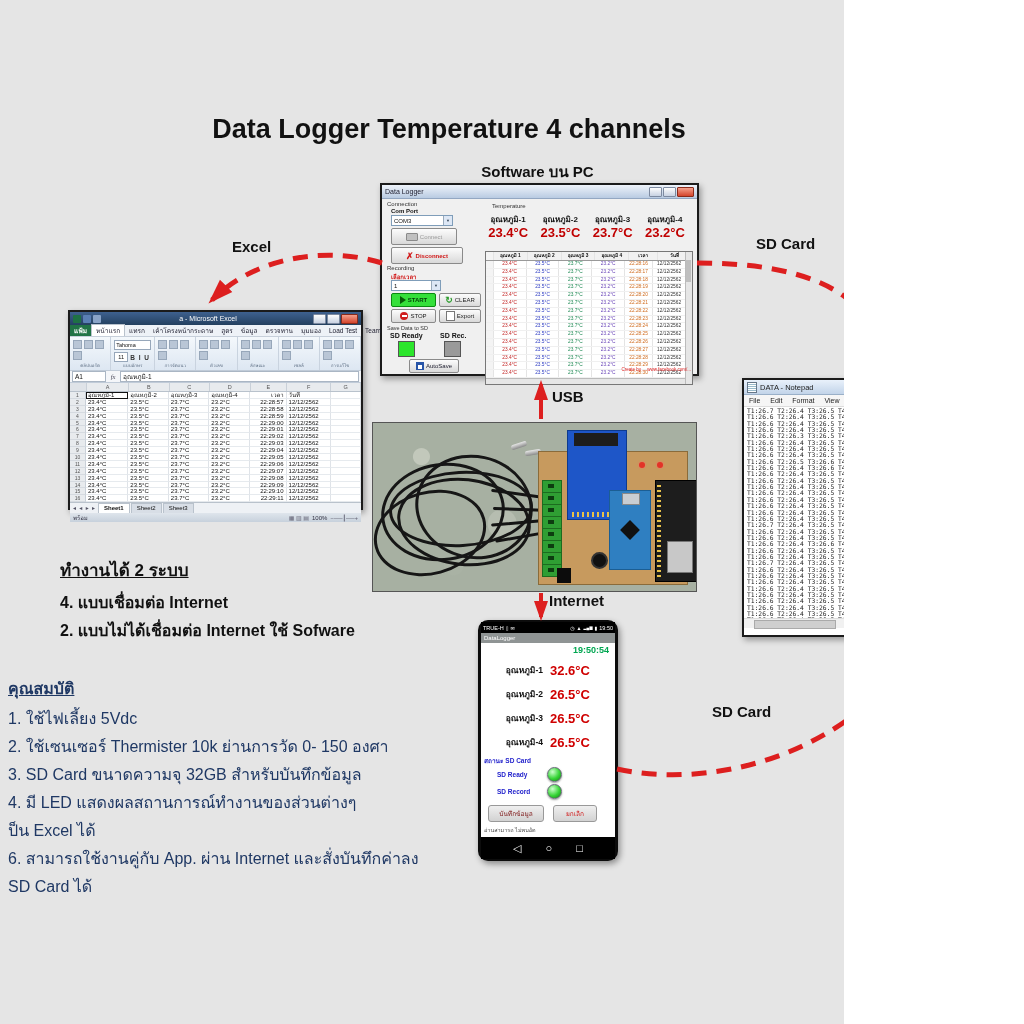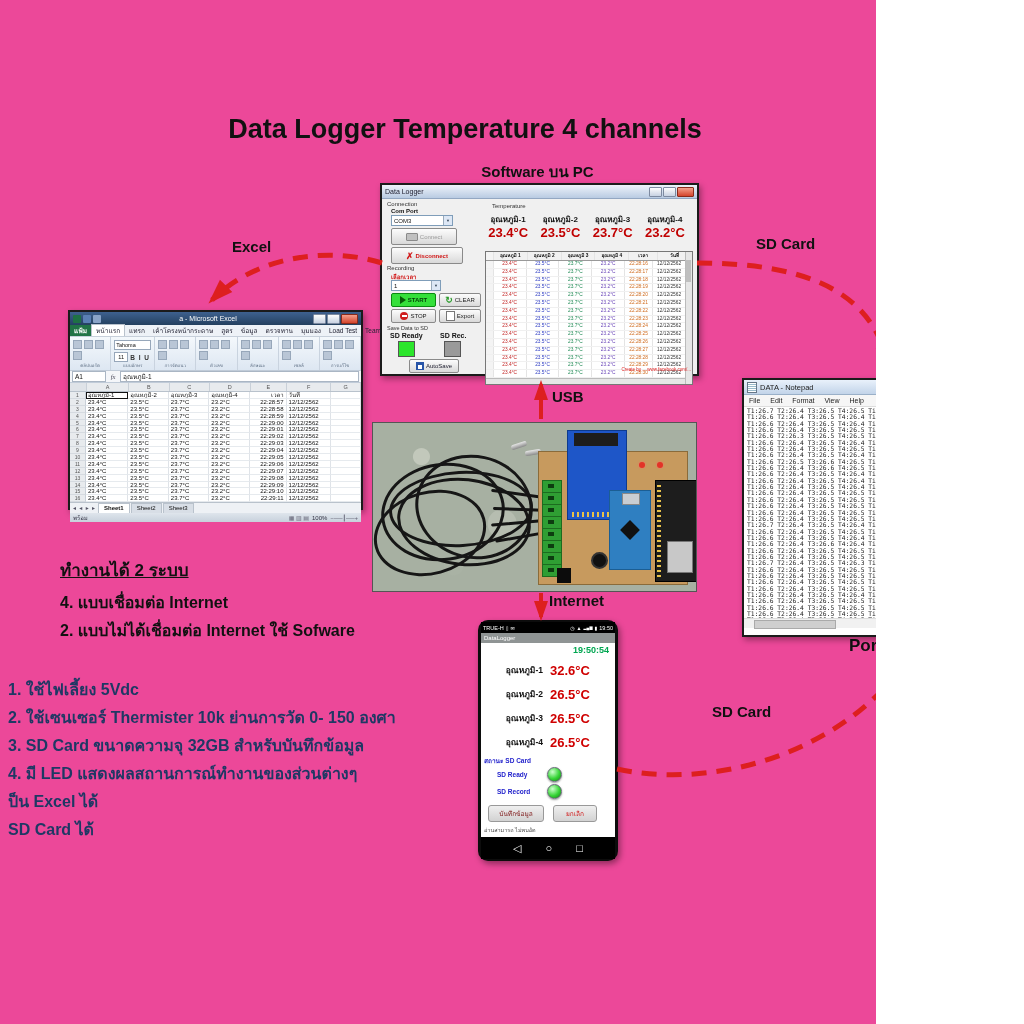--- a/index.html
+++ b/index.html
@@ -1,17 +1,17 @@
 <!DOCTYPE html>
 <html><head>
 <meta charset="utf-8">
 <style>
   html,body{margin:0;padding:0;background:#fff;}
-  #canvas{position:relative;width:844px;height:1024px;background:#ec4899;overflow:hidden;
-          font-family:"Liberation Sans",sans-serif;color:#111;padding-left:32px;}
+  #canvas{position:relative;width:844px;height:1024px;background:#e5e5e5;overflow:hidden;
+          font-family:"Liberation Sans",sans-serif;color:#111;}
   .abs{position:absolute;}
   .bold{font-weight:bold;}
 
   
   #main-title{left:54px;right:0;top:114px;font-size:27px;font-weight:800;text-align:center;}
   .sec-label{position:absolute;font-weight:bold;color:#111;font-size:15px;}
   #lbl-software{left:380px;top:160px;width:315px;text-align:center;}
   #lbl-excel-file{left:68px;top:502px;width:291px;text-align:center;}
   #lbl-text-file{left:742px;top:636px;width:282px;text-align:center;font-size:17px;}
   #lbl-app{left:455px;top:857px;width:180px;text-align:center;}
@@ -180,21 +180,21 @@
   #ph-btn-cancel{left:72px;top:162px;width:42px;color:#d01818;}
   #ph-footer{position:absolute;left:3px;bottom:3px;font-size:5.5px;color:#444;}
   #ph-nav{height:22px;background:#000;display:flex;align-items:center;justify-content:center;gap:24px;color:#fff;font-size:11px;}
 
   
   #systems{left:60px;top:556px;width:400px;color:#111;}
   #systems-heading{font-size:17px;font-weight:bold;text-decoration:underline;margin-bottom:6px;}
   .sys-line{font-size:16px;font-weight:bold;line-height:28px;}
   #features{left:8px;top:676px;width:465px;color:#1f3864;}
   #features-heading{font-size:16px;font-weight:bold;text-decoration:underline;margin-bottom:4px;}
-  .feat-line{font-size:16px;font-weight:bold;line-height:28px;}
+  .feat-line{font-size:16px;font-weight:normal;line-height:28px;}
 </style>
 </head>
 <body>
 
 <div id="canvas">
 
   <div id="main-title" class="abs">Data Logger Temperature 4 channels</div>
   <div id="lbl-software" class="sec-label">Software บน PC</div>
   <div id="lbl-excel-file" class="sec-label">Excel File</div>
   <div id="lbl-text-file" class="sec-label">Port File</div>
@@ -870,26 +870,28 @@
   </div>
 
   <div id="systems" class="abs">
     <div id="systems-heading">ทำงานได้ 2 ระบบ</div>
     <div id="systems-lines">
         <div class="sys-line">4. แบบเชื่อมต่อ Internet</div>
         <div class="sys-line">2. แบบไม่ได้เชื่อมต่อ Internet ใช้ Sofware</div>
       </div>
   </div>
   <div id="features" class="abs">
+    <div id="features-heading">คุณสมบัติ</div>
     <div id="features-lines">
         <div class="feat-line">1. ใช้ไฟเลี้ยง 5Vdc</div>
         <div class="feat-line">2. ใช้เซนเซอร์ Thermister 10k ย่านการวัด 0- 150 องศา</div>
         <div class="feat-line">3. SD Card ขนาดความจุ 32GB สำหรับบันทึกข้อมูล</div>
         <div class="feat-line">4. มี LED แสดงผลสถานการณ์ทำงานของส่วนต่างๆ</div>
         <div class="feat-line">ป็น Excel ได้</div>
+        <div class="feat-line">6. สามารถใช้งานคู่กับ App. ผ่าน Internet และสั่งบันทึกค่าลง</div>
         <div class="feat-line">SD Card ได้</div>
       </div>
   </div>
 
   <svg id="arrow-layer" width="1024" height="1024">
     <defs>
       <marker id="ah" viewBox="0 0 10 7" refX="8" refY="3.5" markerWidth="5" markerHeight="4" orient="auto">
         <path d="M0,0 L10,3.5 L0,7 Z" fill="#dd1f1f"></path>
       </marker>
     </defs>

